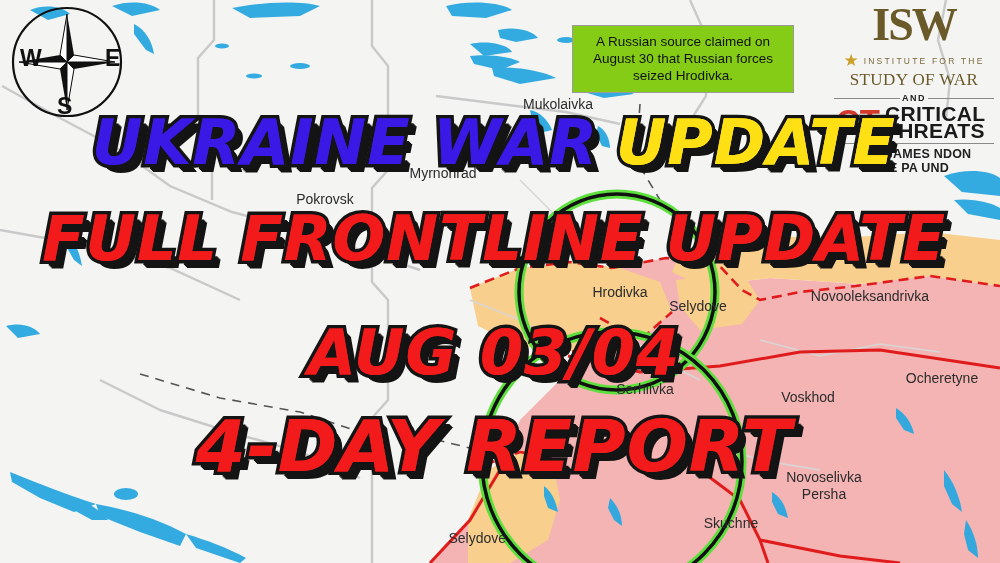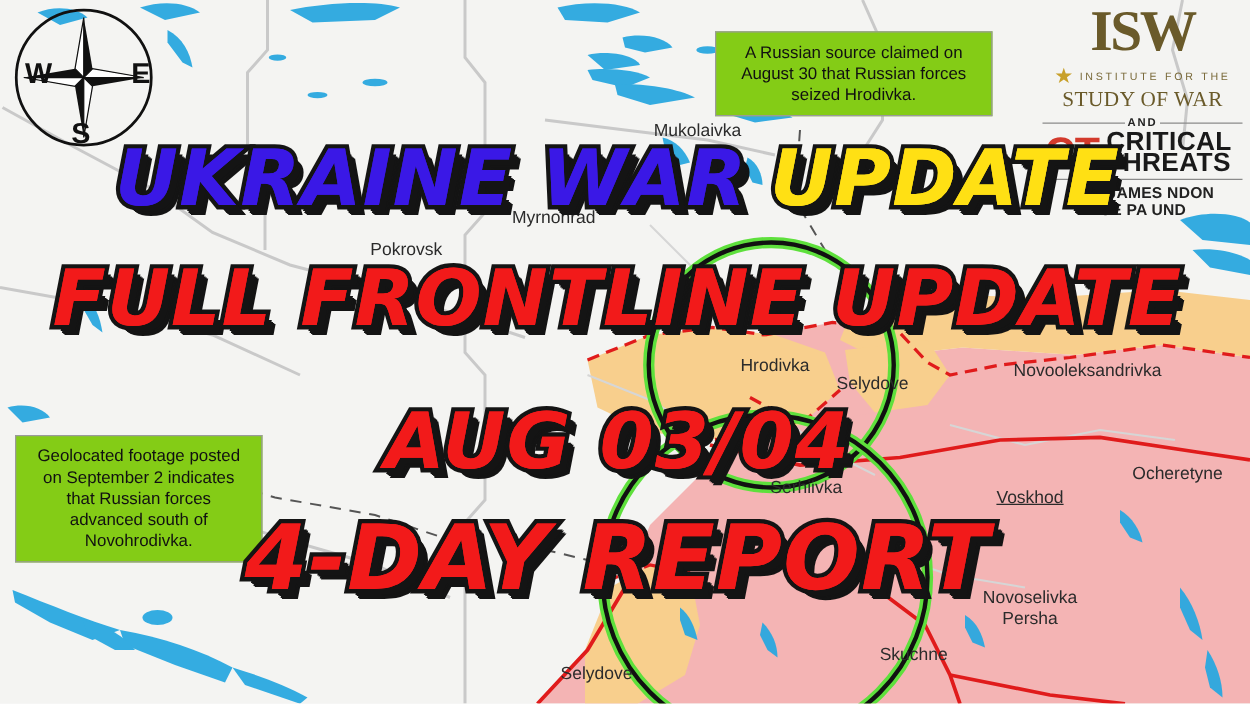--- a/index.html
+++ b/index.html
@@ -247,21 +247,21 @@
   </div>
   <div class="place" style="left:790px;top:288px;width:160px;">
     <span>Novooleksandrivka</span>
   </div>
   <div class="place" style="left:882px;top:370px;width:120px;">
     <span>Ocheretyne</span>
   </div>
   <div class="place" style="left:585px;top:381px;width:120px;">
     <span>Serhiivka</span>
   </div>
-  <div class="place" style="left:764px;top:389px;width:120px;text-decoration:underline;">
+  <div class="place" style="left:748px;top:389px;width:120px;">
     <span>Voskhod</span>
   </div>
   <div class="place two" style="left:754px;top:469px;width:140px;">
     <div>Novoselivka</div>
     <div>Persha</div>
   </div>
   <div class="place" style="left:671px;top:515px;width:120px;">
     <span>Skuchne</span>
   </div>
   <div class="place" style="left:386px;top:530px;width:120px;text-align:right;">
@@ -280,23 +280,20 @@
     <polygon points="15,60 56,67 63,60" fill="#fff" stroke="#111" stroke-width="1"></polygon>
     <polygon points="111,60 70,53 63,60" fill="#fff" stroke="#111" stroke-width="1"></polygon>
   </svg>
   <div style="position:absolute;left:20px;top:45px;font-family:'Liberation Sans',sans-serif;font-weight:bold;font-size:23px;color:#111;">W</div>
   <div style="position:absolute;left:105px;top:45px;font-family:'Liberation Sans',sans-serif;font-weight:bold;font-size:23px;color:#111;">E</div>
   <div style="position:absolute;left:57px;top:93px;font-family:'Liberation Sans',sans-serif;font-weight:bold;font-size:23px;color:#111;">S</div>
 
   <div class="callout" id="callout-hrodivka">
     <span>A Russian source claimed on August 30 that Russian forces seized Hrodivka.</span>
   </div>
-  <div class="callout" id="callout-novohrodivka">
-    <span>Geolocated footage posted on September 2 indicates that Russian forces advanced south of Novohrodivka.</span>
-  </div>
 
   <div id="logo">
     <div class="isw-word">
       <span>ISW</span>
     </div>
     <div style="display:flex;align-items:center;justify-content:center;gap:5px;">
       <span class="star">★</span>
       <span class="isw-sub1">INSTITUTE FOR THE</span>
     </div>
     <div class="isw-sub2">STUDY OF WAR</div>

